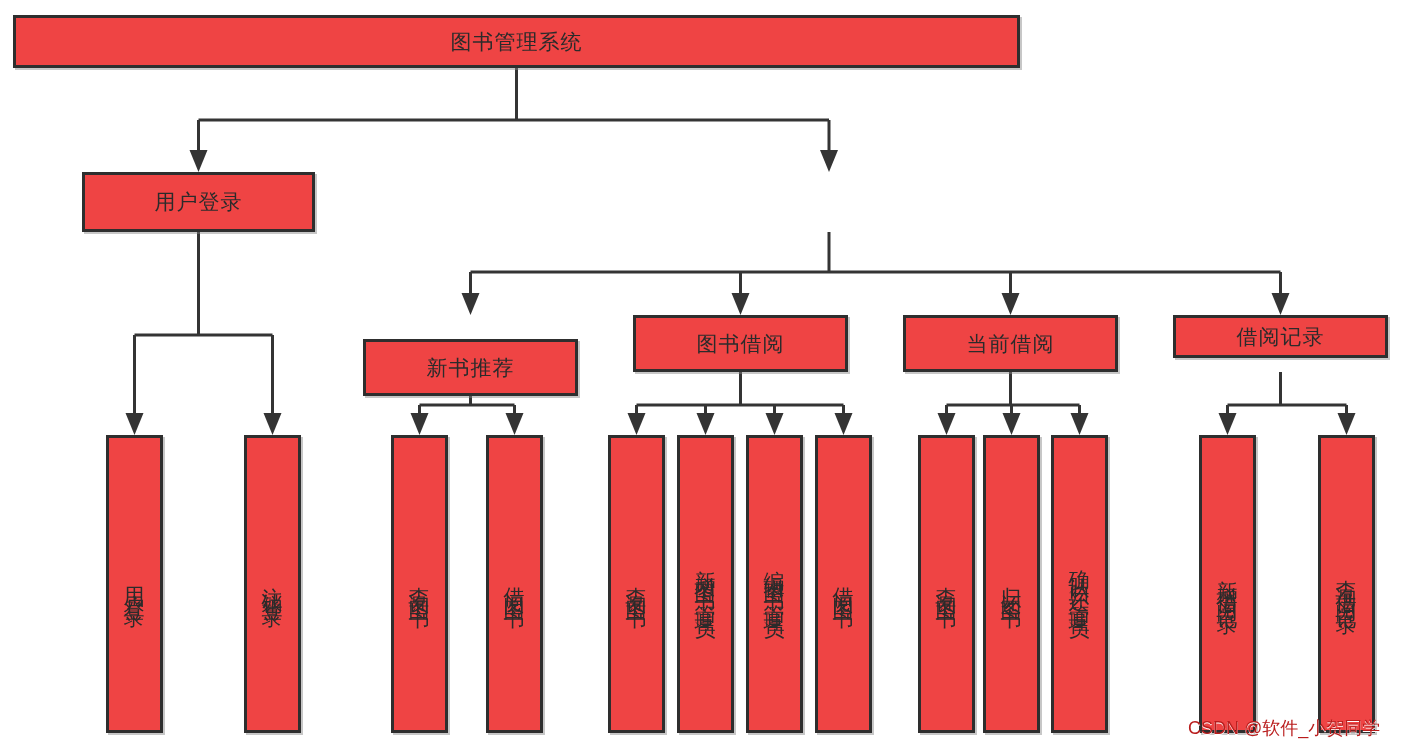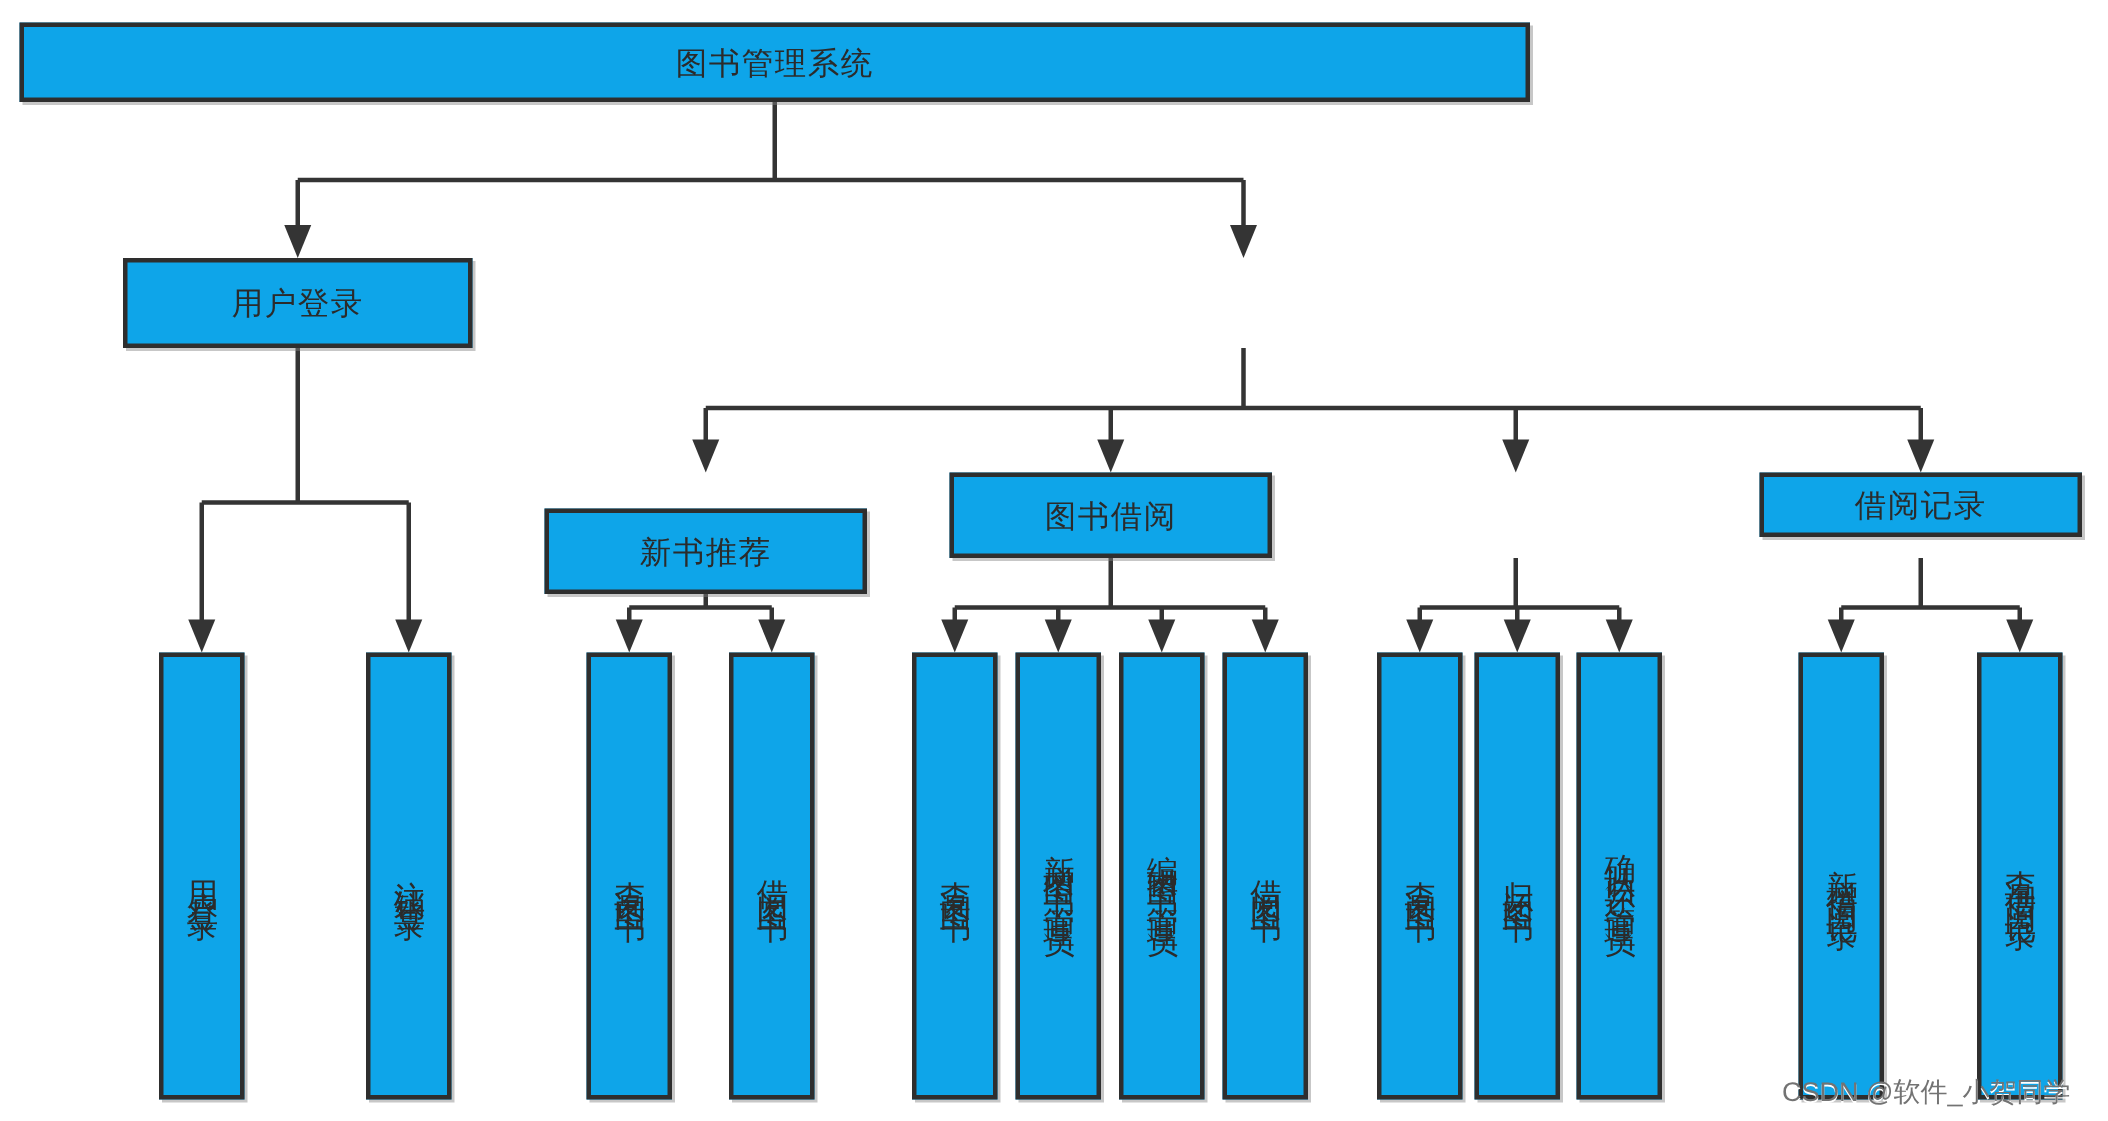--- a/index.html
+++ b/index.html
@@ -13,21 +13,21 @@
     overflow: hidden;
   }
   #connectors {
     position: absolute;
     left: 0; top: 0;
     width: 1405px; height: 747px;
     pointer-events: none;
   }
   .node {
     position: absolute;
-    background: #0ea5e9;
+    background: #ef4444;
     border: 3px solid #2e2e2e;
     box-sizing: border-box;
     display: flex;
     align-items: center;
     justify-content: center;
     color: #2b2b2b;
     box-shadow: 2px 2px 0 rgba(130,130,130,0.45);
     text-align: center;
   }
   .h-label { font-size: 21px; letter-spacing: 1px; white-space: nowrap; }
@@ -57,21 +57,21 @@
   .n-leaf-9  { left: 918px; }
   .n-leaf-10 { left: 983px; }
   .n-leaf-11 { left: 1051px; }
   .n-leaf-12 { left: 1199px; }
   .n-leaf-13 { left: 1318px; }
   #watermark {
     position: absolute;
     left: 1188px;
     top: 716px;
     font-size: 18px;
-    color: #737373;
+    color: #b91c1c;
     text-shadow: 0 1px 0 #ffffff;
     white-space: nowrap;
     z-index: 5;
   }
 </style>
 </head>
 <body>
 
 <div id="canvas">
 
@@ -122,20 +122,23 @@
   <div class="node n-user-login">
     <span class="h-label">用户登录</span>
   </div>
 
   <div class="node n-new-book">
     <span class="h-label">新书推荐</span>
   </div>
   <div class="node n-book-borrow">
     <span class="h-label">图书借阅</span>
   </div>
+  <div class="node n-current-borrow">
+    <span class="h-label">当前借阅</span>
+  </div>
   <div class="node n-borrow-records">
     <span class="h-label">借阅记录</span>
   </div>
 
   <div class="node leaf n-leaf-1">
     <span class="v-label">用户登录</span>
   </div>
   <div class="node leaf n-leaf-2">
     <span class="v-label">注销登录</span>
   </div>

